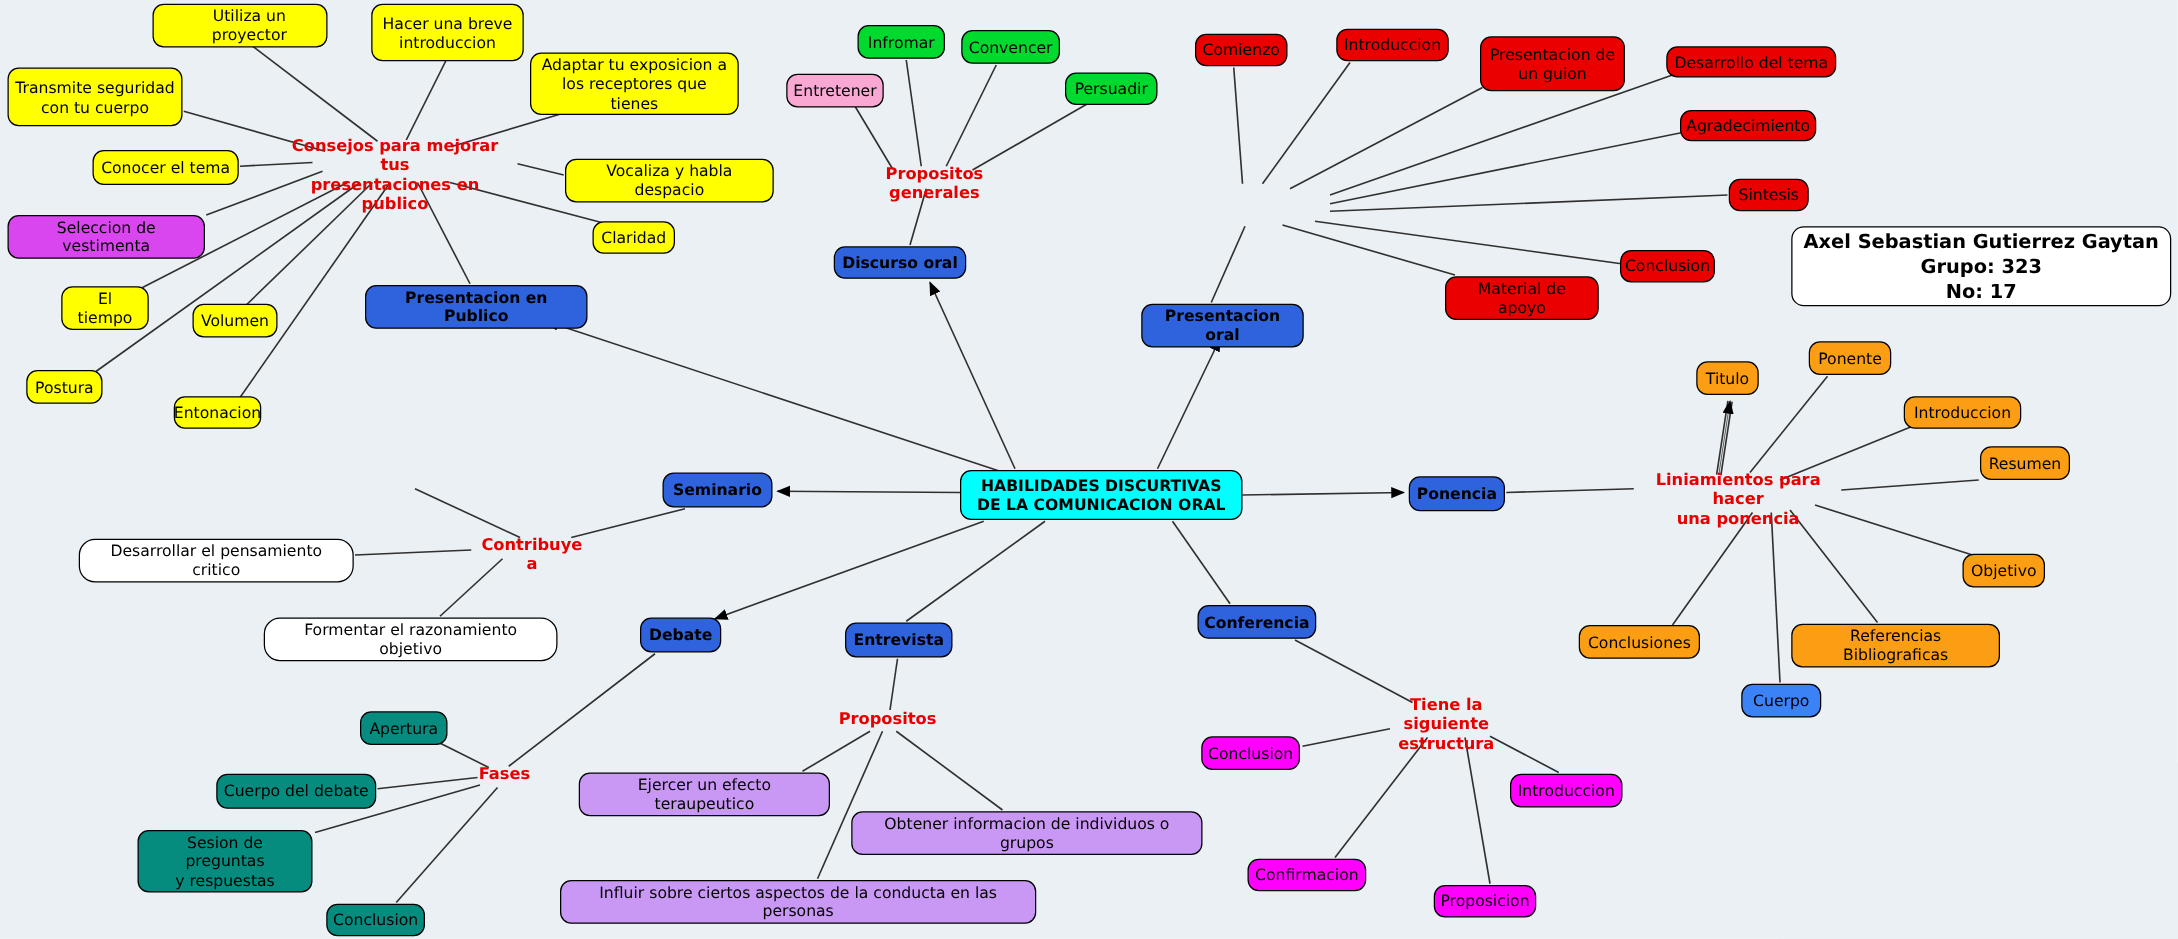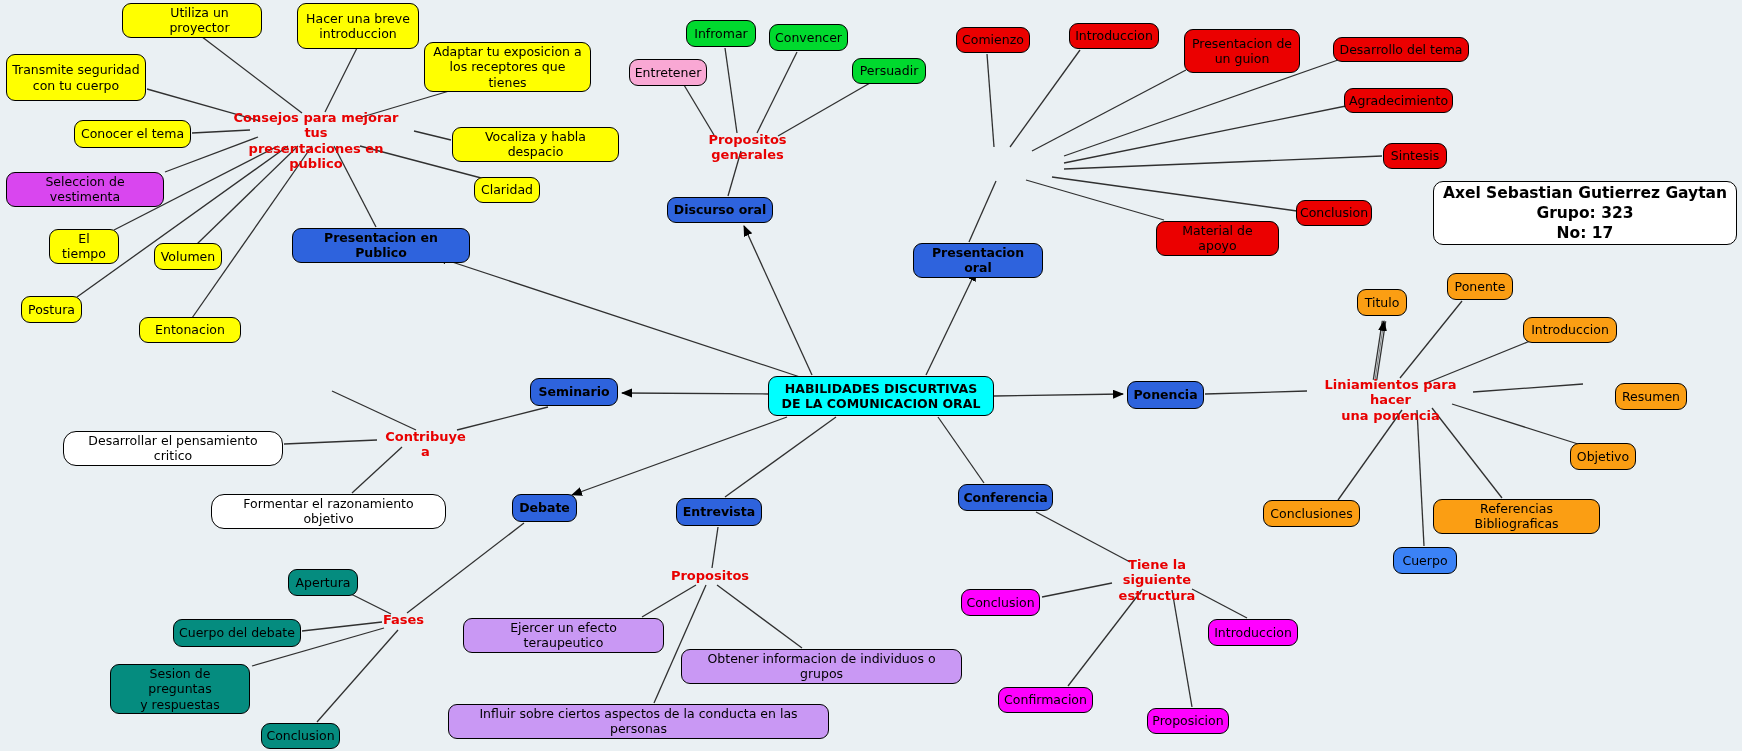--- a/index.html
+++ b/index.html
@@ -148,21 +148,21 @@
     <div class="node yellow" style="left: 154px; top: 243px; width: 68px; min-height: 27px; background: rgb(255, 255, 0);">
       <div>
         <div>Volumen</div>
       </div>
     </div>
     <div class="node yellow" style="left: 21px; top: 296px; width: 61px; min-height: 27px; background: rgb(255, 255, 0);">
       <div>
         <div>Postura</div>
       </div>
     </div>
-    <div class="node yellow" style="left: 139px; top: 317px; width: 102px; min-height: 26px; background: rgb(255, 255, 0);">
+    <div class="node yellow" style="left: 139px; top: 317px; width: 70px; min-height: 26px; background: rgb(255, 255, 0);">
       <div>
         <div>Entonacion</div>
       </div>
     </div>
     <div class="node green" style="left: 686px; top: 20px; width: 70px; min-height: 27px; background: rgb(0, 217, 46);">
       <div>
         <div>Infromar</div>
       </div>
     </div>
     <div class="node green" style="left: 769px; top: 24px; width: 79px; min-height: 27px; background: rgb(0, 217, 46);">
@@ -275,21 +275,21 @@
     <div class="node orange" style="left: 1447px; top: 273px; width: 66px; min-height: 27px; background: rgb(251, 158, 19);">
       <div>
         <div>Ponente</div>
       </div>
     </div>
     <div class="node orange" style="left: 1523px; top: 317px; width: 94px; min-height: 26px; background: rgb(251, 158, 19);">
       <div>
         <div>Introduccion</div>
       </div>
     </div>
-    <div class="node orange" style="left: 1584px; top: 383px; width: 72px; min-height: 27px; background: rgb(251, 158, 19); margin-left: 31px;">
+    <div class="node orange" style="left: 1584px; top: 357px; width: 72px; min-height: 27px; background: rgb(251, 158, 19);">
       <div>
         <div>Resumen</div>
       </div>
     </div>
     <div class="node orange" style="left: 1570px; top: 443px; width: 66px; min-height: 27px; background: rgb(251, 158, 19);">
       <div>
         <div>Objetivo</div>
       </div>
     </div>
     <div class="node orange" style="left: 1433px; top: 499px; width: 167px; min-height: 27px; background: rgb(251, 158, 19);">

